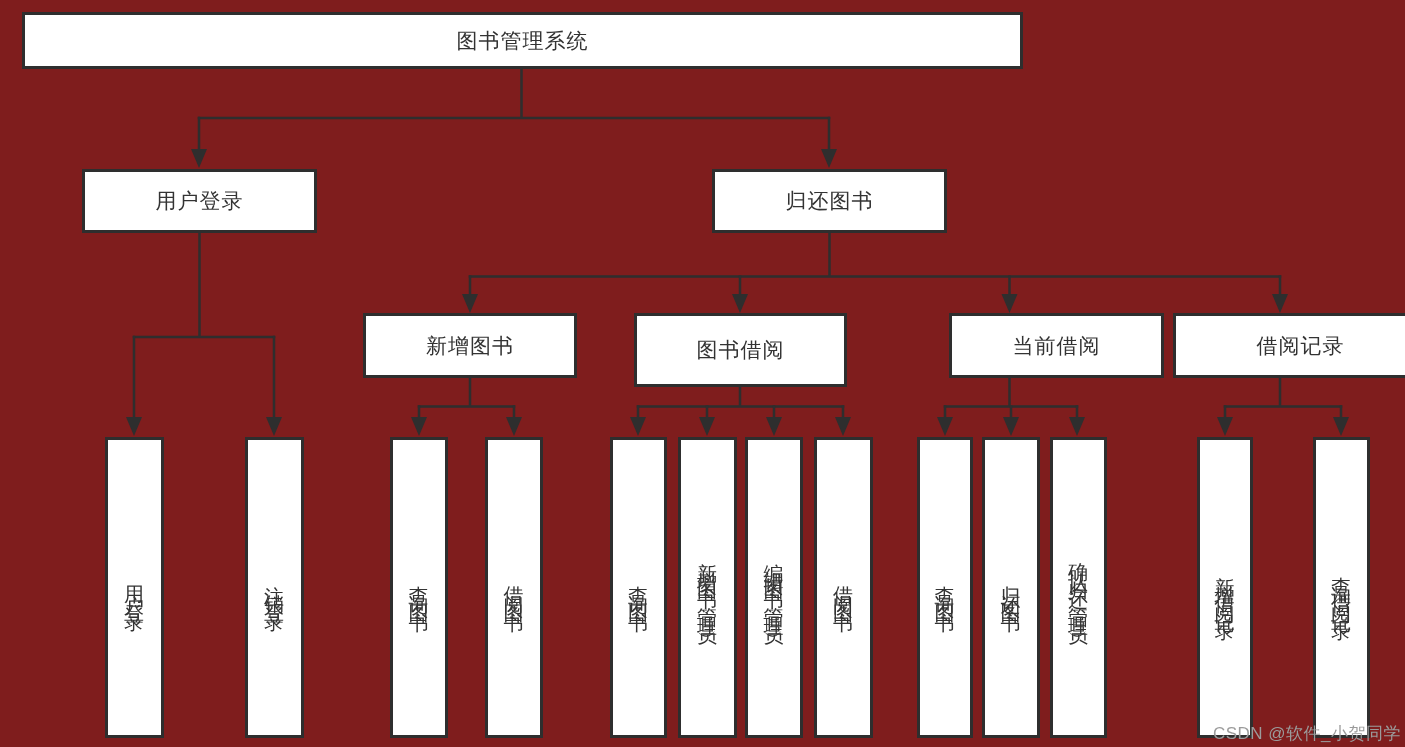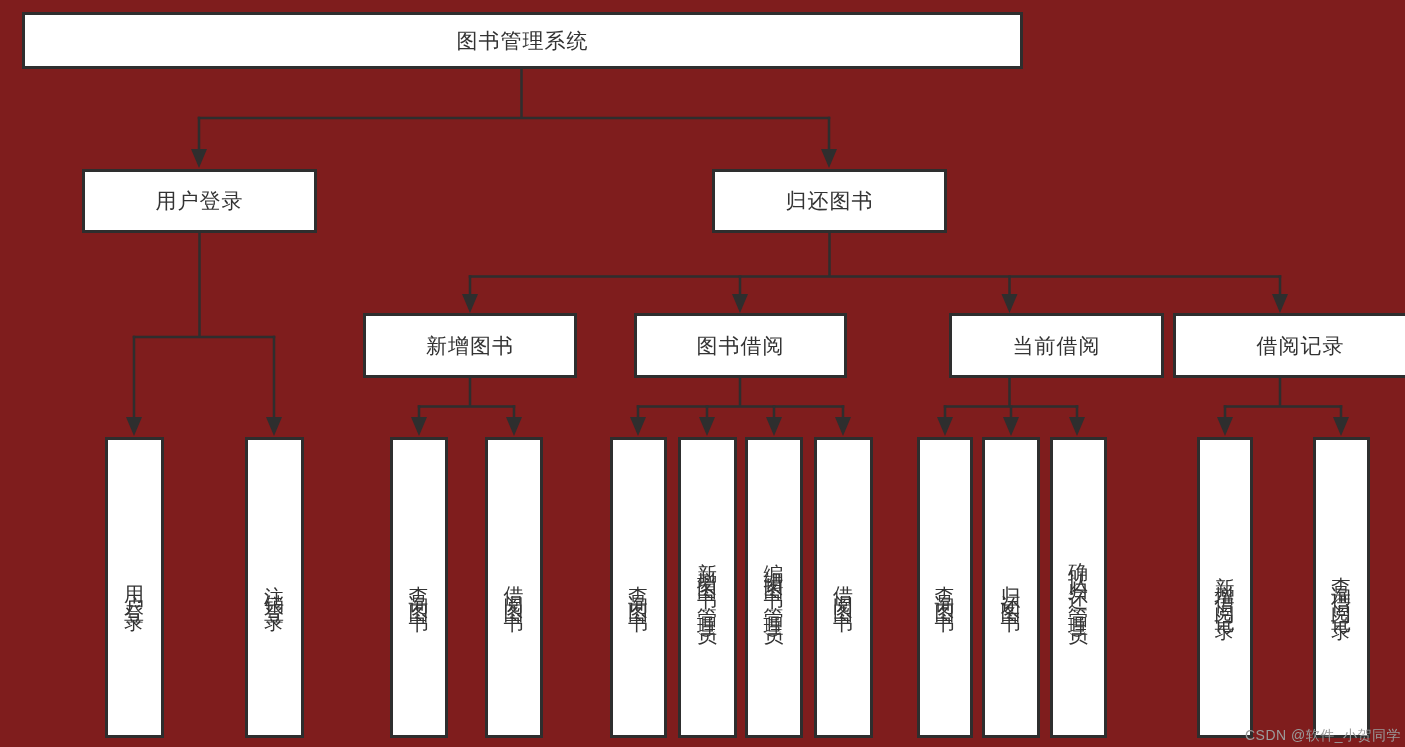--- a/index.html
+++ b/index.html
@@ -37,21 +37,21 @@
     writing-mode: vertical-rl;
     text-orientation: mixed;
     letter-spacing: 9px;
     line-height: 1;
     max-height: 292px;
   }
   .watermark {
     position: absolute;
     right: 4px;
     bottom: 2px;
-    font-size: 14px;
+    font-size: 17px;
     letter-spacing: 0.5px;
     color: #9b9b9b;
   }
 </style>
 </head>
 <body>
 
 <div id="stage">
 
   <svg id="connectors" viewBox="0 0 1405 747" xmlns="http://www.w3.org/2000/svg">
@@ -93,21 +93,21 @@
       <polygon points="1333,417 1349,417 1341,436"></polygon>
     </g>
   </svg>
 
   <div class="box" style="left:22px; top:12px; width:1001px; height:57px;">图书管理系统</div>
 
   <div class="box" style="left:82px; top:169px; width:235px; height:64px;">用户登录</div>
   <div class="box" style="left:712px; top:169px; width:235px; height:64px;">归还图书</div>
 
   <div class="box" style="left:363px; top:313px; width:214px; height:65px;">新增图书</div>
-  <div class="box" style="left:634px; top:313px; width:213px; height:65px;">图书借阅</div>
+  <div class="box" style="left:634px; top:313px; width:213px; height:74px;">图书借阅</div>
   <div class="box" style="left:902px; top:313px; width:215px; height:65px;margin-left:47px;">当前借阅</div>
   <div class="box" style="left:1173px; top:313px; width:255px; height:65px;">借阅记录</div>
 
   <div class="box leaf" style="left:105px; top:437px; width:59px; height:301px;">
     <span class="vtext">用户登录</span>
   </div>
   <div class="box leaf" style="left:245px; top:437px; width:59px; height:301px;">
     <span class="vtext">注销登录</span>
   </div>
 

